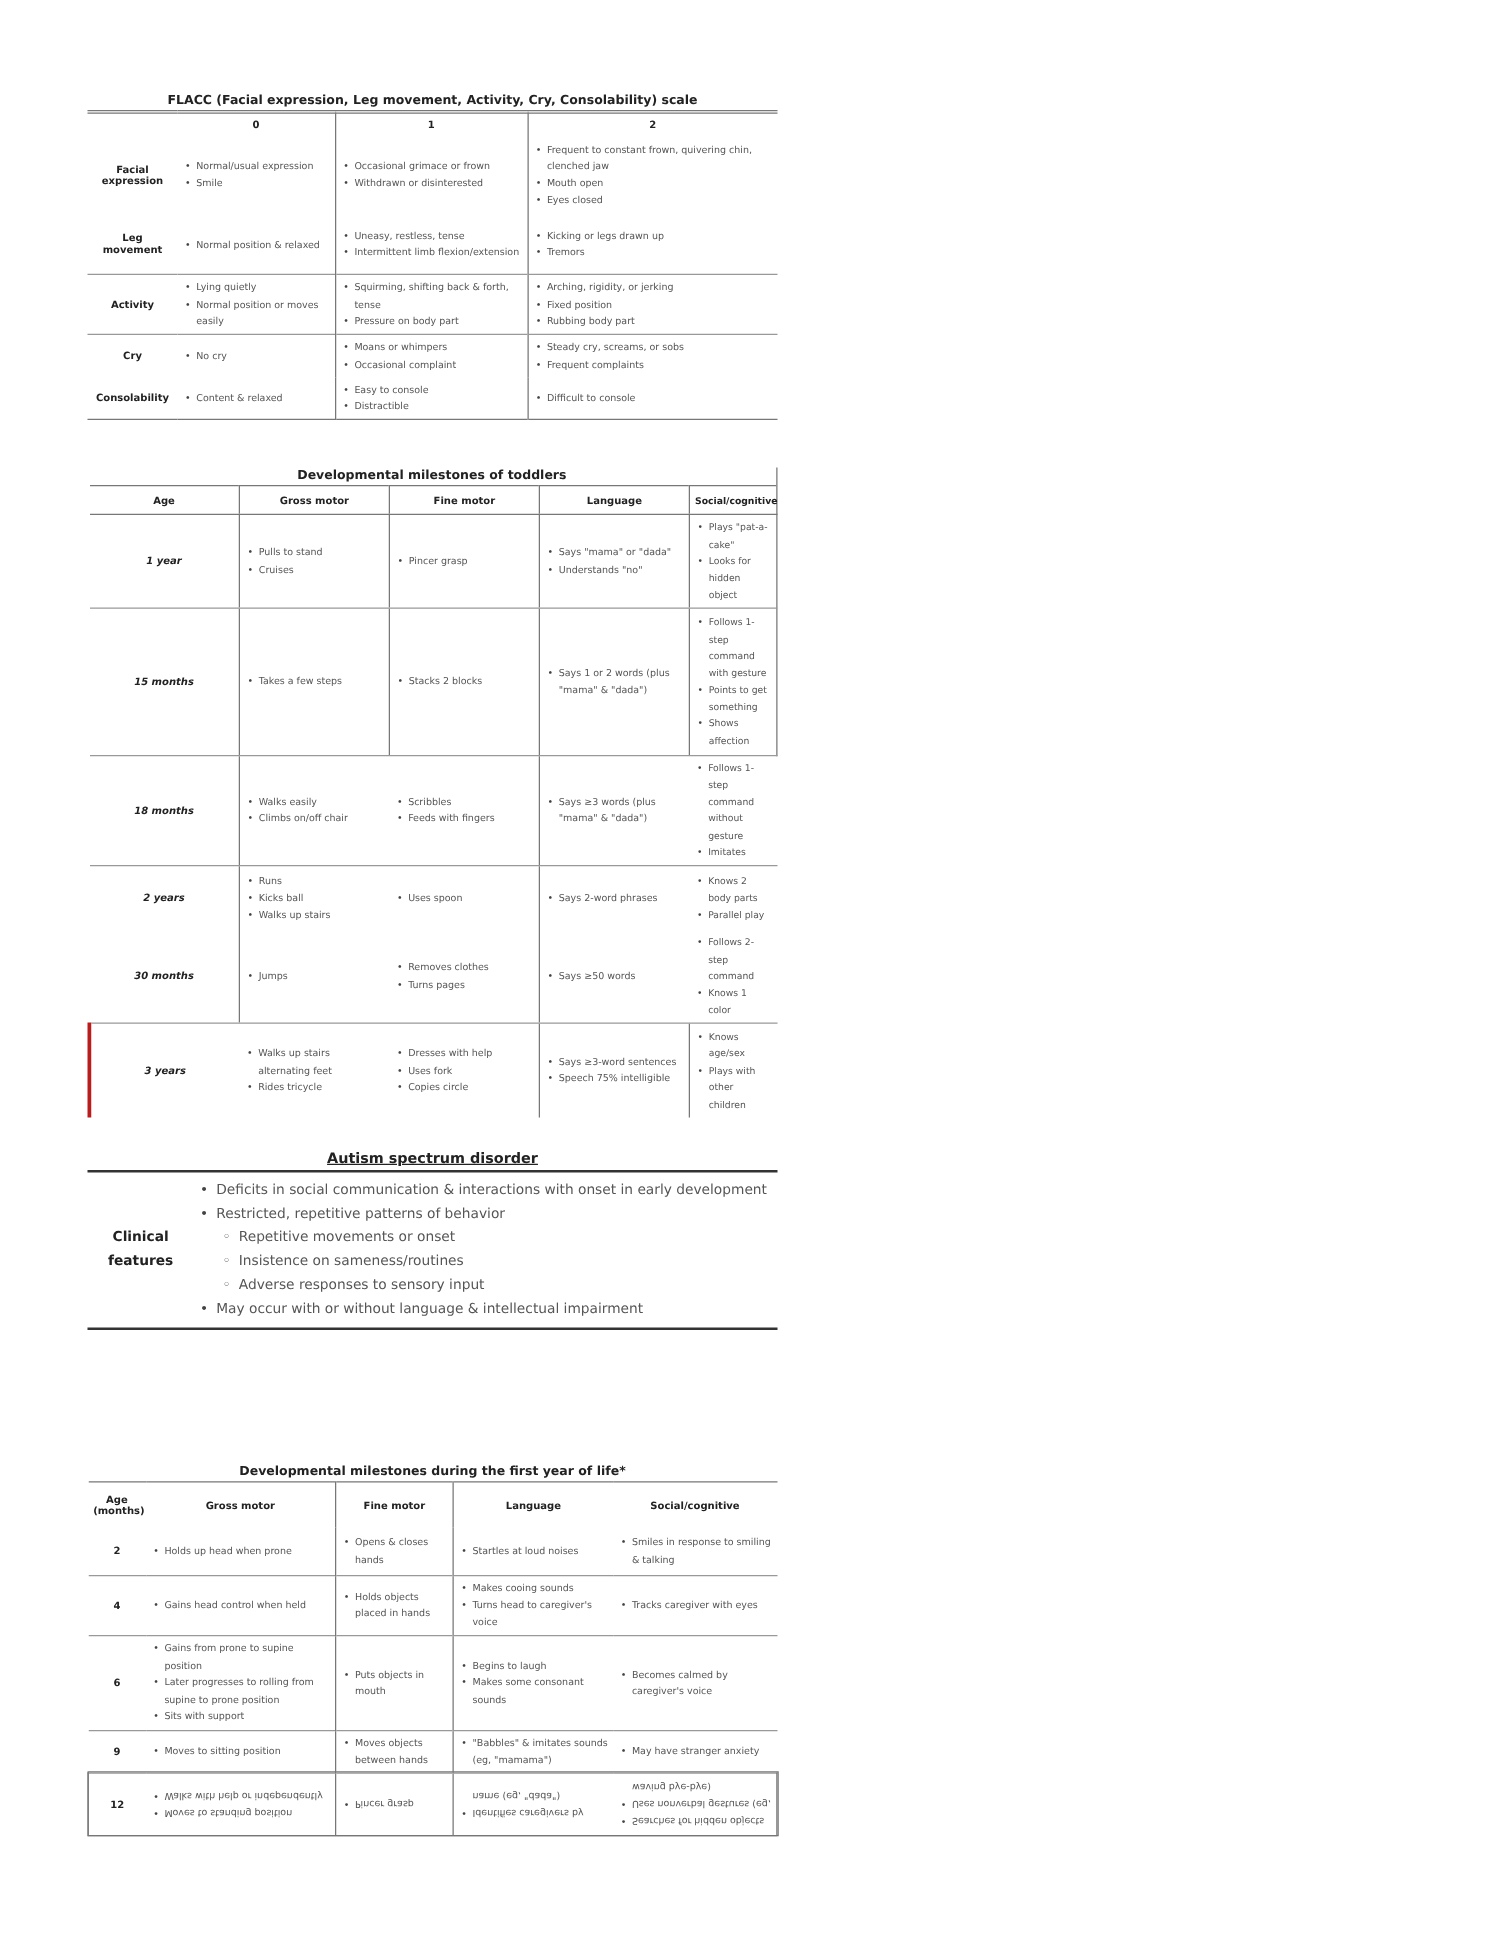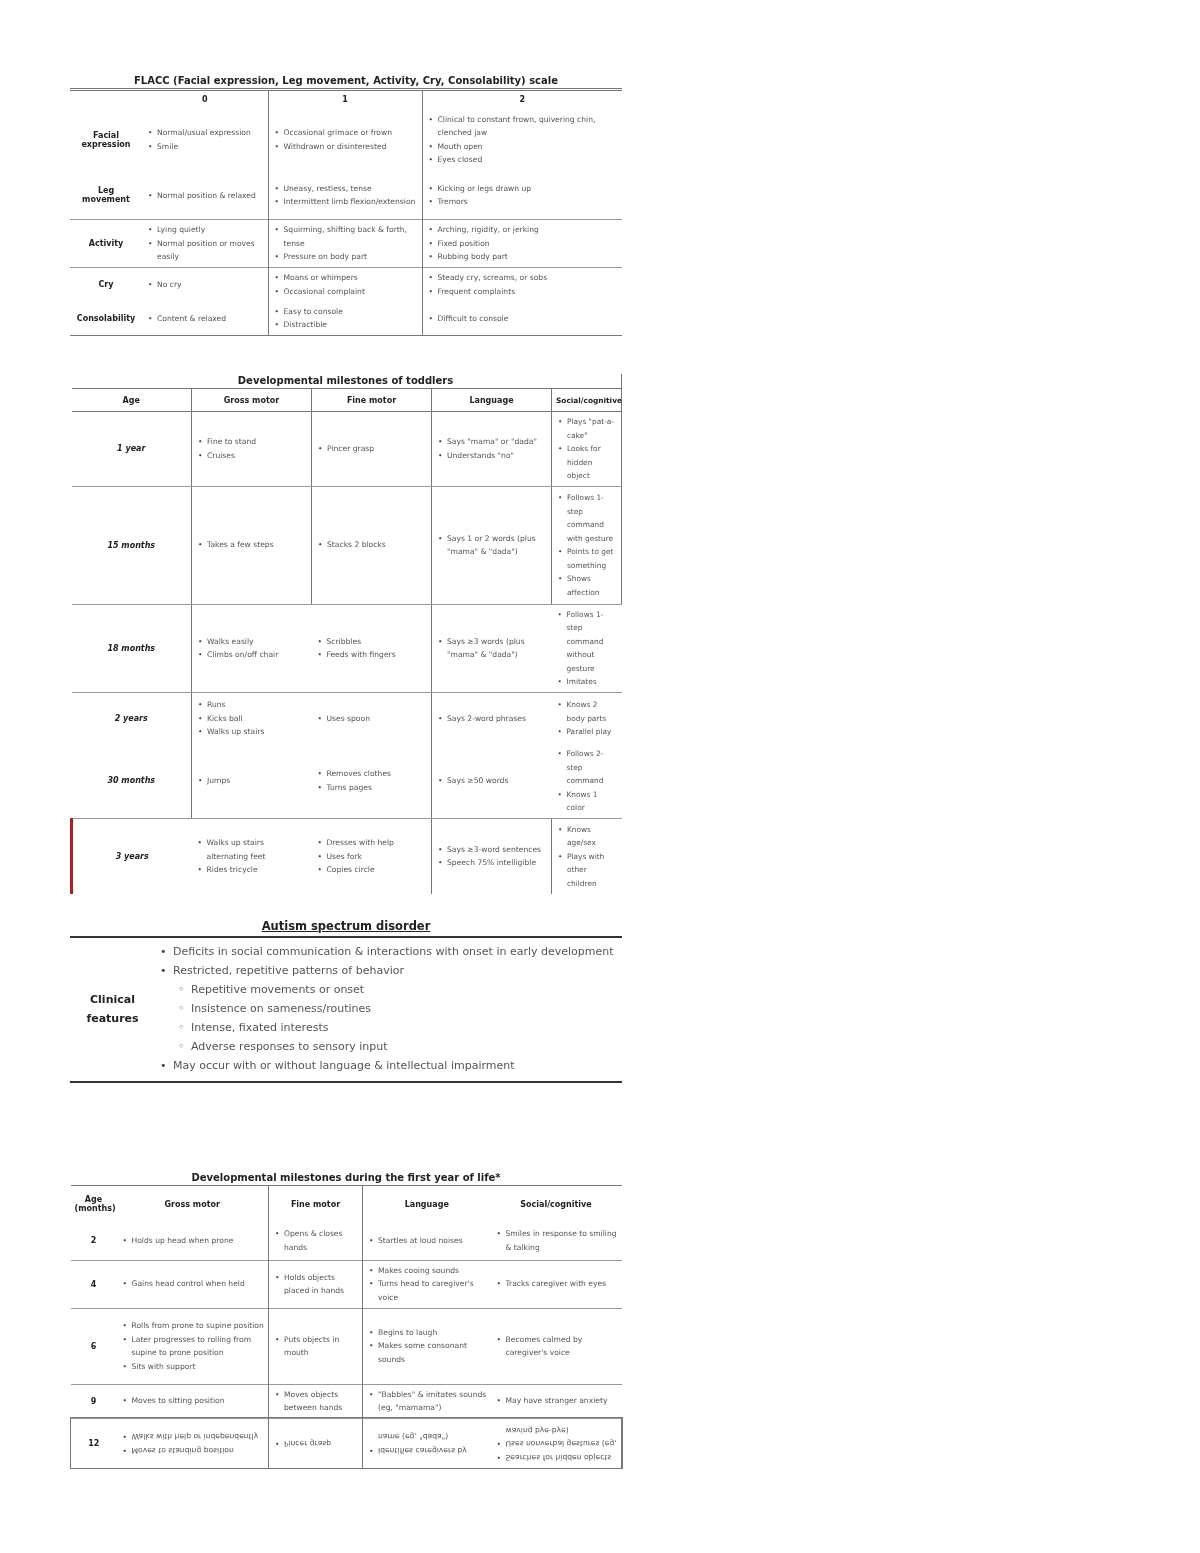--- a/index.html
+++ b/index.html
@@ -73,21 +73,21 @@
             </ul>
           </td>
       <td class="c1">
             <ul>
         <li>Occasional grimace or frown</li>
         <li>Withdrawn or disinterested</li>
             </ul>
           </td>
       <td class="c2">
             <ul>
-        <li>Clinical to constant frown, quivering chin, clenched jaw</li>
+        <li>Frequent to constant frown, quivering chin, clenched jaw</li>
         <li>Mouth open</li>
         <li>Eyes closed</li>
             </ul>
           </td>
     </tr>
     <tr style="height:48px">
       <td class="rowhead">Leg movement</td>
       <td>
             <ul>
         <li>Normal position &amp; relaxed</li>
@@ -186,21 +186,21 @@
       <th>Age</th>
       <th>Gross motor</th>
       <th>Fine motor</th>
       <th>Language</th>
       <th style="border-right:1px solid #777; font-size:7.4px;">Social/cognitive</th>
     </tr>
     <tr style="height:58px">
       <td class="rowhead">1 year</td>
       <td>
             <ul>
-              <li>Fine to stand</li>
+              <li>Pulls to stand</li>
               <li>Cruises</li>
             </ul>
           </td>
       <td>
             <ul>
               <li>Pincer grasp</li>
             </ul>
           </td>
       <td>
             <ul>
@@ -353,21 +353,20 @@
   <div class="title big-title">Autism spectrum disorder</div>
   <div class="box">
     <div class="lbl" style="width:85px; white-space:normal;">Clinical features</div>
     <ul>
       <li><span>Deficits in social communication &amp; interactions with onset in early development</span>
       </li>
       <li><span>Restricted, repetitive patterns of behavior</span>
         <ul class="sub">
           <li>Repetitive movements or onset</li>
           <li>Insistence on sameness/routines</li>
-          <li>Intense, fixated interests</li>
           <li>Adverse responses to sensory input</li>
         </ul>
       </li>
       <li><span>May occur with or without language &amp; intellectual impairment</span></li>
     </ul>
   </div>
 </section>
 
 <section id="firstyear" class="sec" style="top:1171px;">
   <div class="title">Developmental milestones during the first year of life*</div>
@@ -431,21 +430,21 @@
       <td>
             <ul>
               <li>Tracks caregiver with eyes</li>
             </ul>
           </td>
     </tr>
     <tr class="r" style="height:76px">
       <td class="rowhead">6</td>
       <td>
             <ul>
-              <li>Rolls from prone to supine position</li>
+              <li>Gains from prone to supine position</li>
               <li>Later progresses to rolling from supine to prone position</li>
               <li>Sits with support</li>
             </ul>
           </td>
       <td class="fm">
             <ul>
               <li>Puts objects in mouth</li>
             </ul>
           </td>
       <td class="lg">

